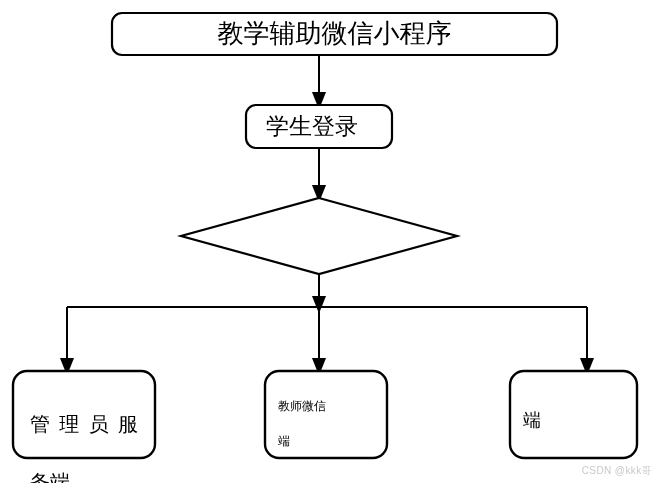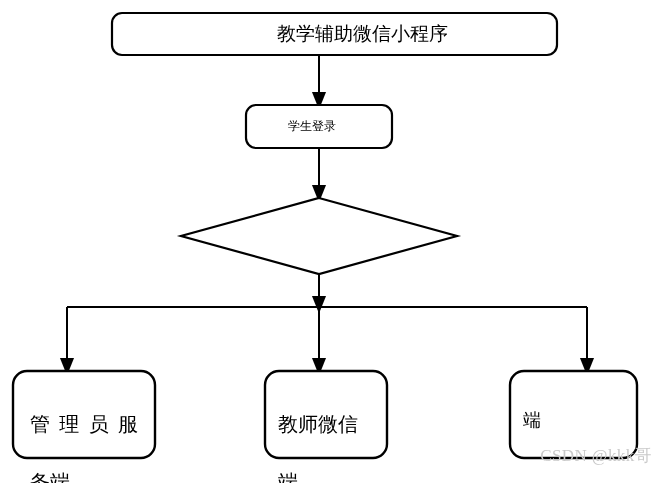--- a/index.html
+++ b/index.html
@@ -39,30 +39,29 @@
     align-items: flex-start;
     justify-content: flex-start;
     text-align: left;
   }
   
   #label-root {
     left: 112px;
     top: 13px;
     width: 445px;
     height: 42px;
-    font-size: 19px;
-    padding-left: 28px;
+    font-size: 26px;
   }
   
   #label-login {
     left: 246px;
     top: 105px;
     width: 132px;
     height: 43px;
-    font-size: 12px;
+    font-size: 23px;
   }
   
   #label-decision {
     left: 219px;
     top: 218px;
     width: 200px;
     height: 26px;
     font-size: 17px;
   }
   
@@ -78,39 +77,39 @@
     display: block;
     text-align: justify;
     text-align-last: justify;
     width: 108px;
   }
   #label-teacher {
     left: 278px;
     top: 381px;
     width: 100px;
     height: 70px;
-    font-size: 20px;
+    font-size: 12px;
   }
   #label-student {
     left: 523px;
     top: 381px;
     width: 102px;
     height: 70px;
     font-size: 18px;
   }
   .lbl-line {
     display: block;
   }
   #watermark {
     position: absolute;
     right: 8px;
-    bottom: 16px;
-    font-size: 17px;
+    bottom: 5px;
+    font-size: 10px;
     color: #c9c9c9;
-    font-family: Liberation Serif, serif;
+    font-family: Liberation Sans, sans-serif;
     letter-spacing: 0.4px;
     pointer-events: none;
   }
 </style>
 </head>
 <body>
 
 <div id="canvas">
 
   <svg id="flow-svg" viewBox="0 0 660 483" xmlns="http://www.w3.org/2000/svg">

